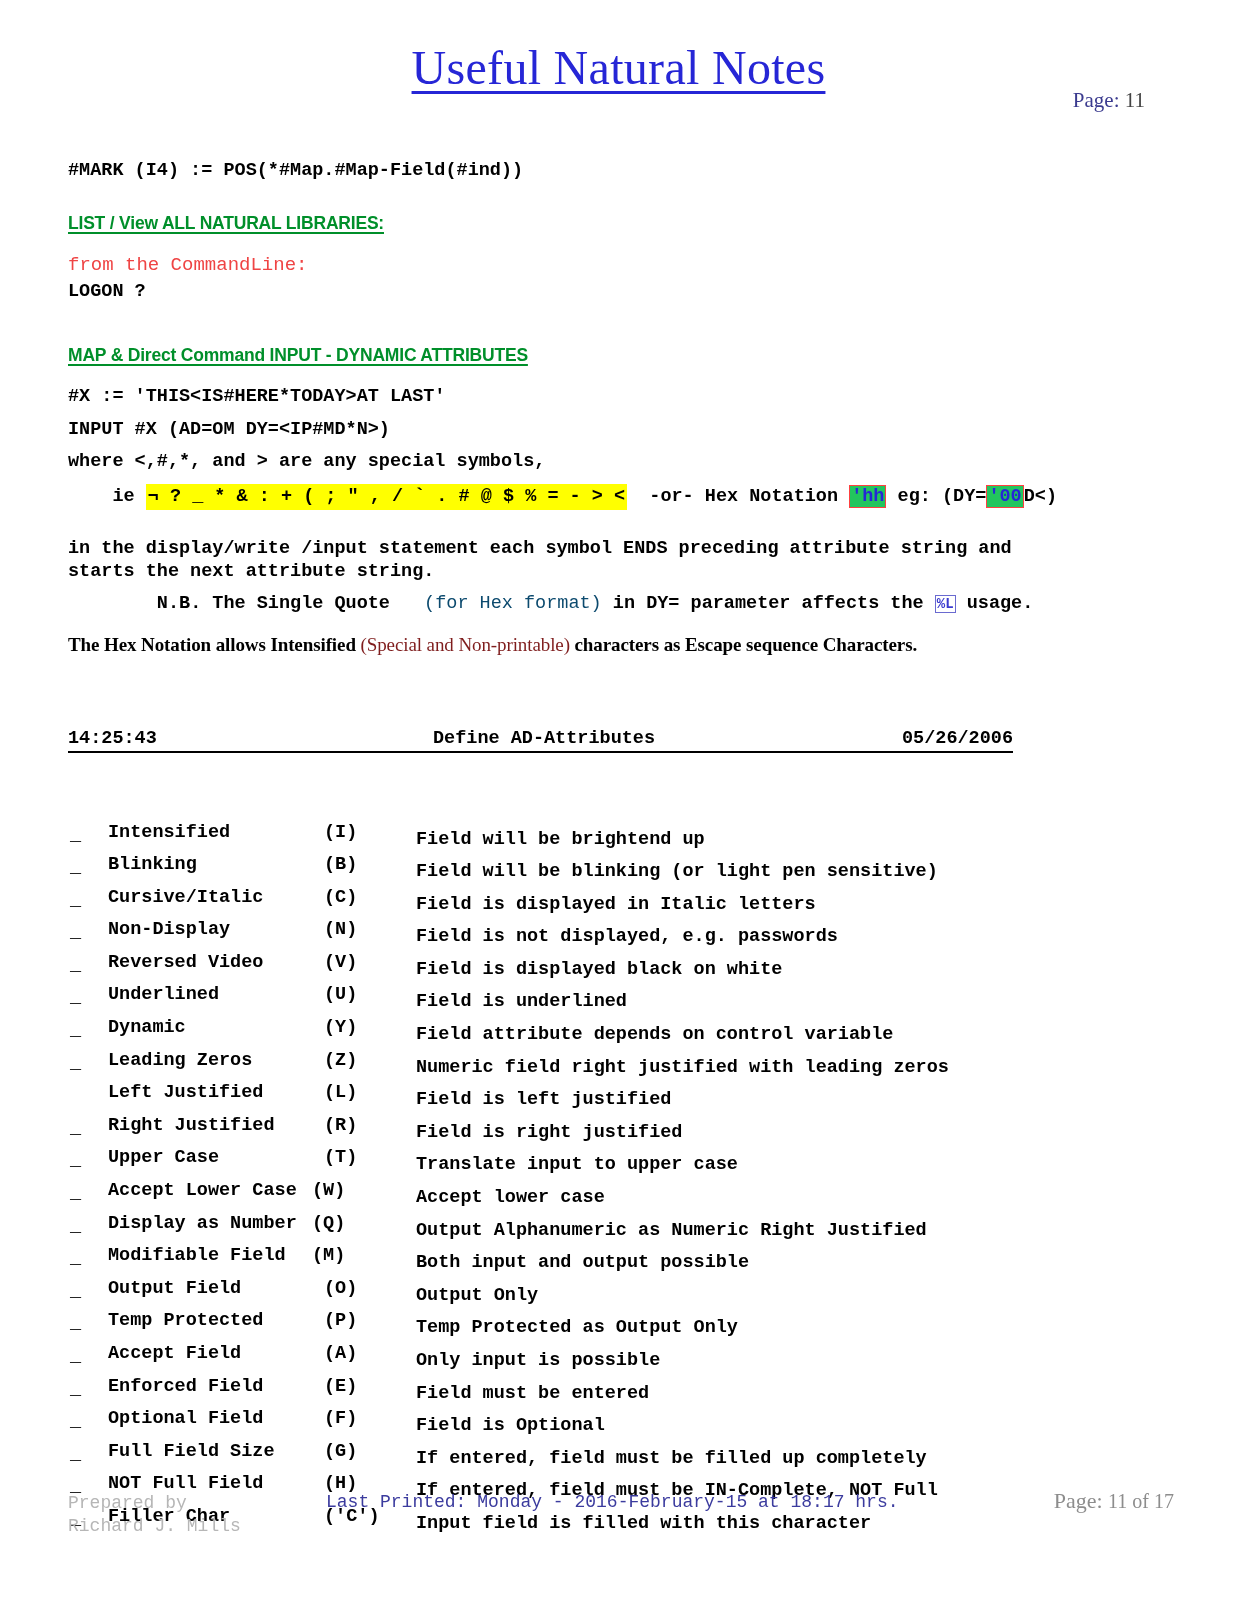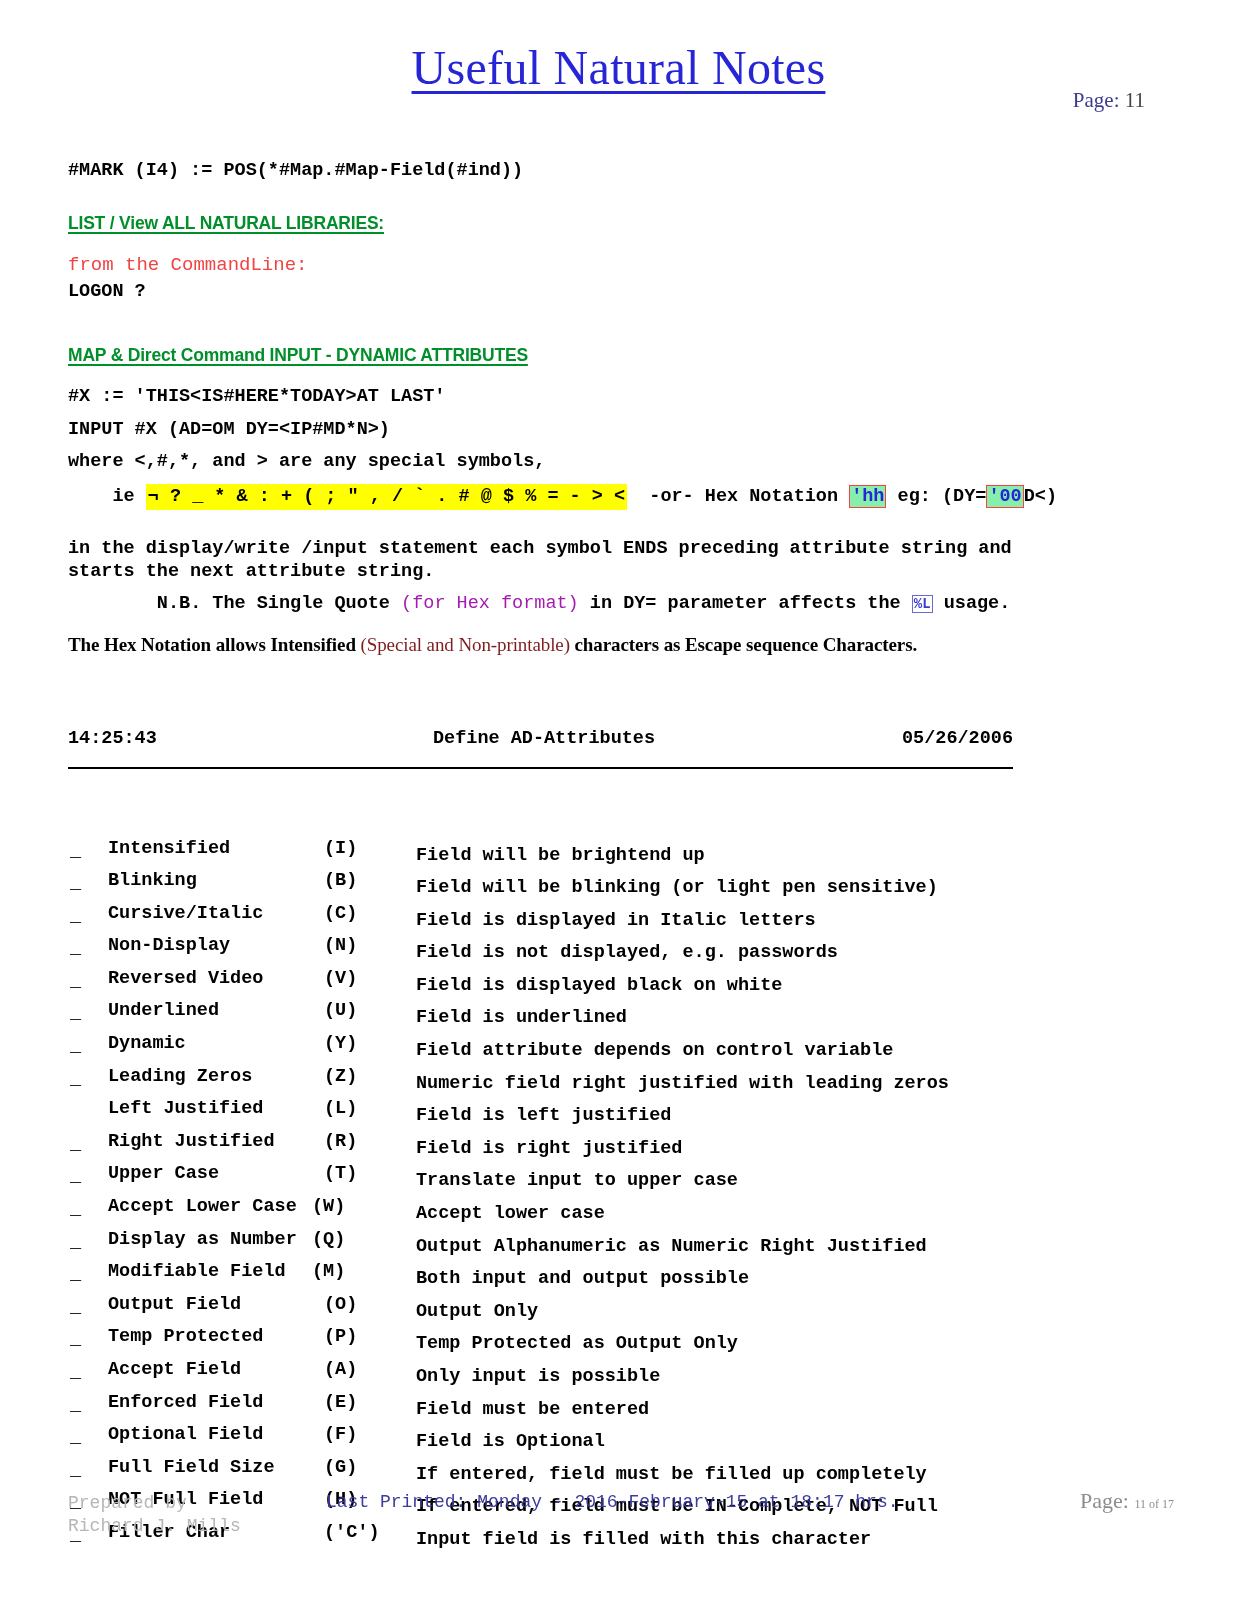--- a/index.html
+++ b/index.html
@@ -98,39 +98,39 @@
     white-space: pre;
   }
   .hl {
     background: #ffff00;
     padding: 2px 2px 3px 2px;
   }
   .hexbox {
     color: #2626d6;
     border: 1.5px solid #ff4040;
     padding: 0px 1px;
-    background: #86efac;
+    background: #22c55e;
   }
   .pctl {
     color: #3b3bcf;
     border: 1px solid #6a6ad0;
     font-size: 14px;
     padding: 0 1px;
     background: #ffffff;
   }
 
   
   .mono-para {
     font-family: "Liberation Mono", "DejaVu Sans Mono", monospace;
     font-size: 18.5px;
     font-weight: bold;
     line-height: 1.28;
     white-space: pre-wrap;
   }
-  .mono-para .soft { color: #a21caf; font-weight: normal; }
+  .mono-para .soft { color: #0c4a6e; font-weight: normal; margin-left: 23px; }
 
   
   .serif-bold {
     font-family: "Liberation Serif", "DejaVu Serif", serif;
     font-size: 19px;
     font-weight: bold;
     letter-spacing: -0.1px;
   }
   .serif-bold .paren {
     font-weight: normal;
@@ -140,21 +140,21 @@
   
   .term {
     margin-top: 16px;
     font-family: "Liberation Mono", "DejaVu Sans Mono", monospace;
     font-size: 18.5px;
     font-weight: bold;
     white-space: pre;
   }
   .term-head {
     position: relative;
-    padding-bottom: 16px;
+    padding-bottom: 0;
     border-bottom: 2.5px solid #000000;
     width: 945px;
     height: 23px;
     text-align: center;
   }
   .term-head span { position: absolute; top: 0; }
   .th-time  { left: 0px; }
   .th-title { left: 365px; }
   .th-date  { right: 0px; }
 
@@ -215,21 +215,21 @@
   }
   .foot-right {
     position: absolute;
     right: 3px;
     top: -4px;
     font-family: "Liberation Serif", "DejaVu Serif", serif;
     font-size: 22px;
     color: #8d8d8d;
     white-space: pre;
   }
-  .foot-right .fr-num { font-size: 12px; }
+  .foot-right .fr-num { font-size: 20px; }
 </style>
 </head>
 <body>
 
 <div class="page">
 
   <div class="title-row">
     <div class="doc-title">Useful Natural Notes</div>
     <div class="page-top"><span>Page:</span> <span class="pt-num">11</span></div>
   </div>

